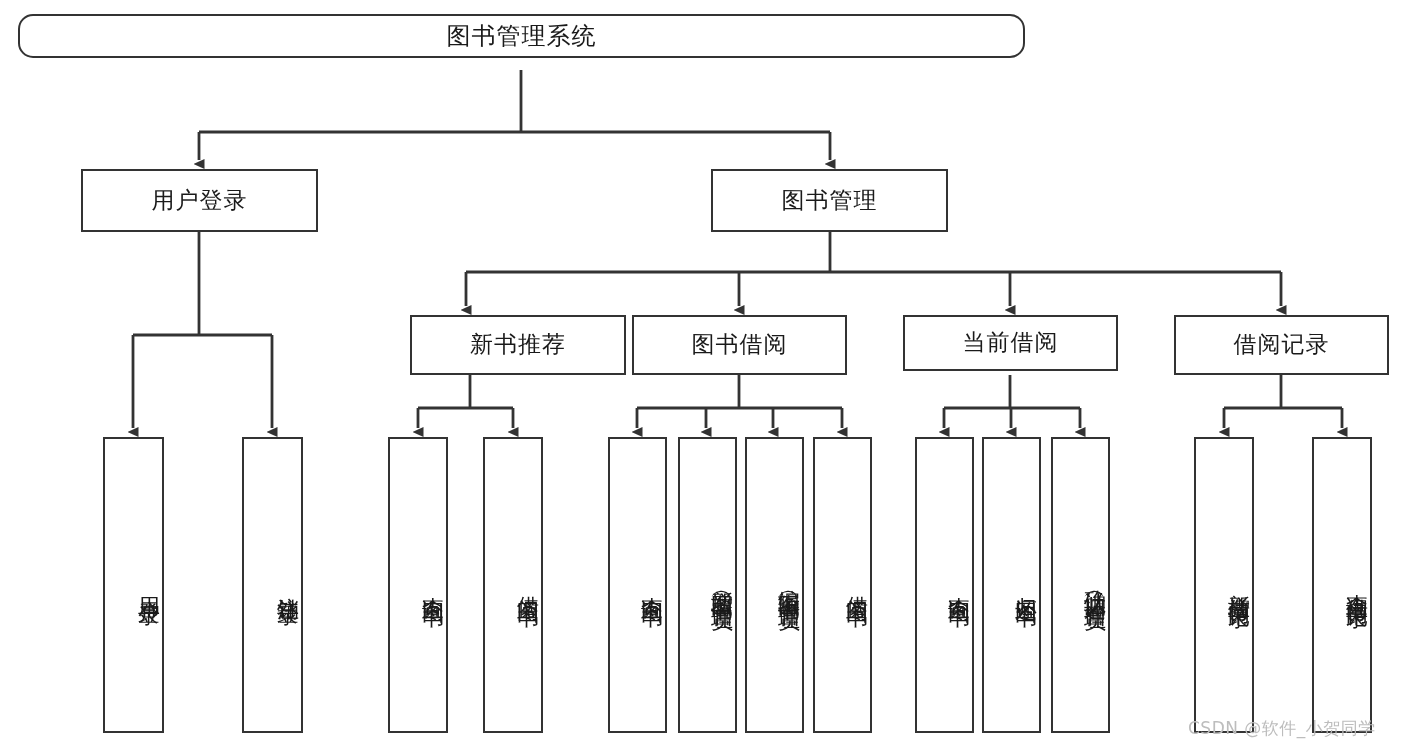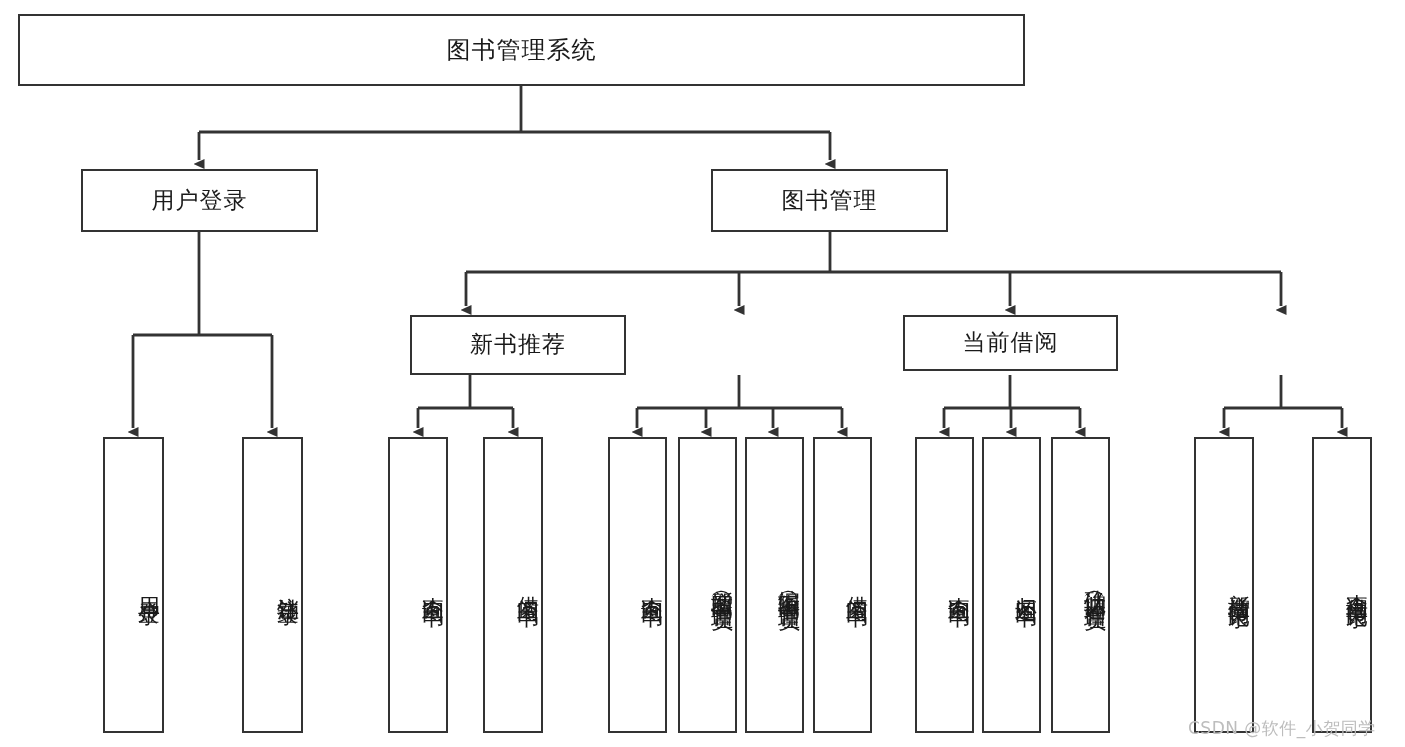--- a/index.html
+++ b/index.html
@@ -114,36 +114,42 @@
       <line x1="1011" y1="408" x2="1011" y2="428" marker-end="url(#arrow)"></line>
       <line x1="1080" y1="408" x2="1080" y2="428" marker-end="url(#arrow)"></line>
 
       <line x1="1281" y1="375" x2="1281" y2="408"></line>
       <line x1="1224" y1="408" x2="1342" y2="408"></line>
       <line x1="1224" y1="408" x2="1224" y2="428" marker-end="url(#arrow)"></line>
       <line x1="1342" y1="408" x2="1342" y2="428" marker-end="url(#arrow)"></line>
     </g>
   </svg>
 
-  <div class="node horizontal root" style="left:18px; top:14px; width:1007px; height:72px;">
+  <div class="node horizontal root" style="left:18px; top:14px; width:1007px; height:44px;border-radius:15px;">
     <span>图书管理系统</span>
   </div>
 
   <div class="node horizontal" style="left:81px; top:169px; width:237px; height:63px;">
     <span>用户登录</span>
   </div>
   <div class="node horizontal" style="left:711px; top:169px; width:237px; height:63px;text-align:center;">
     <span>图书管理</span>
   </div>
 
   <div class="node horizontal" style="left:362px; top:315px; width:216px; height:60px;margin-left:48px;">
     <span>新书推荐</span>
   </div>
+  <div class="node horizontal" style="left:632px; top:315px; width:215px; height:60px;">
+    <span>图书借阅</span>
+  </div>
   <div class="node horizontal" style="left:903px; top:315px; width:215px; height:56px;">
     <span>当前借阅</span>
+  </div>
+  <div class="node horizontal" style="left:1174px; top:315px; width:215px; height:60px;">
+    <span>借阅记录</span>
   </div>
 
   <div class="node vertical" style="left:103px; top:437px; width:61px; height:296px;">
     <span class="vtext">用户登录</span>
   </div>
   <div class="node vertical" style="left:242px; top:437px; width:61px; height:296px;">
     <span class="vtext">注销登录</span>
   </div>
 
   <div class="node vertical" style="left:388px; top:437px; width:60px; height:296px;">

